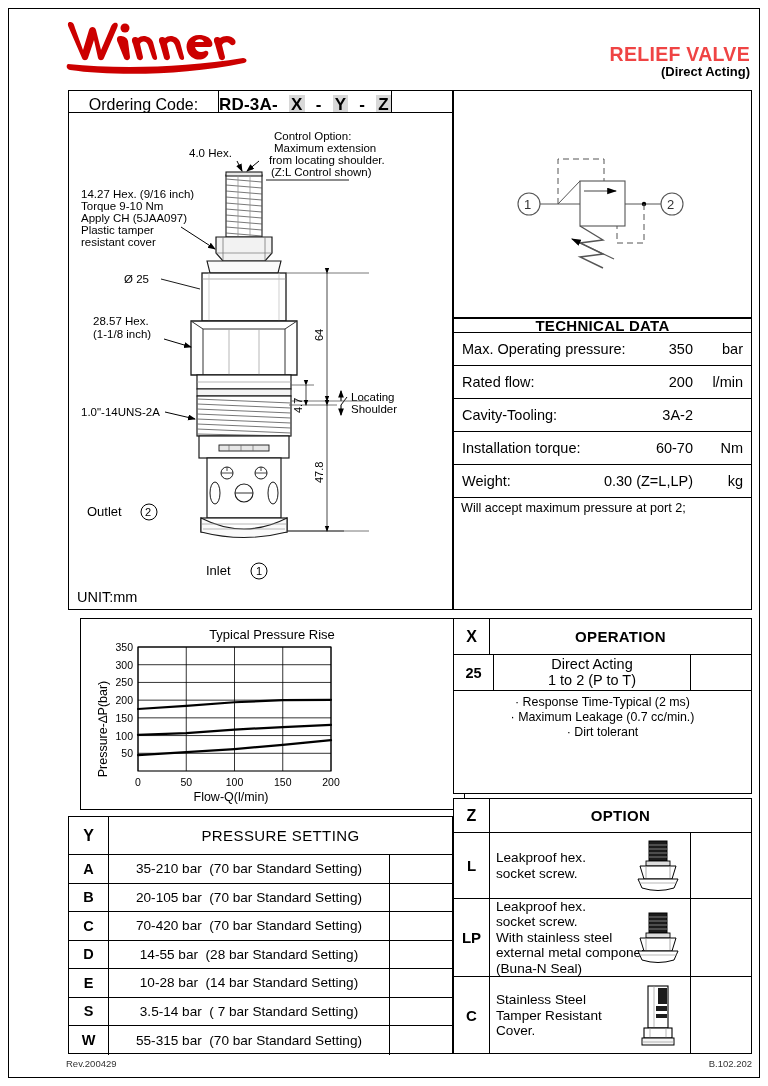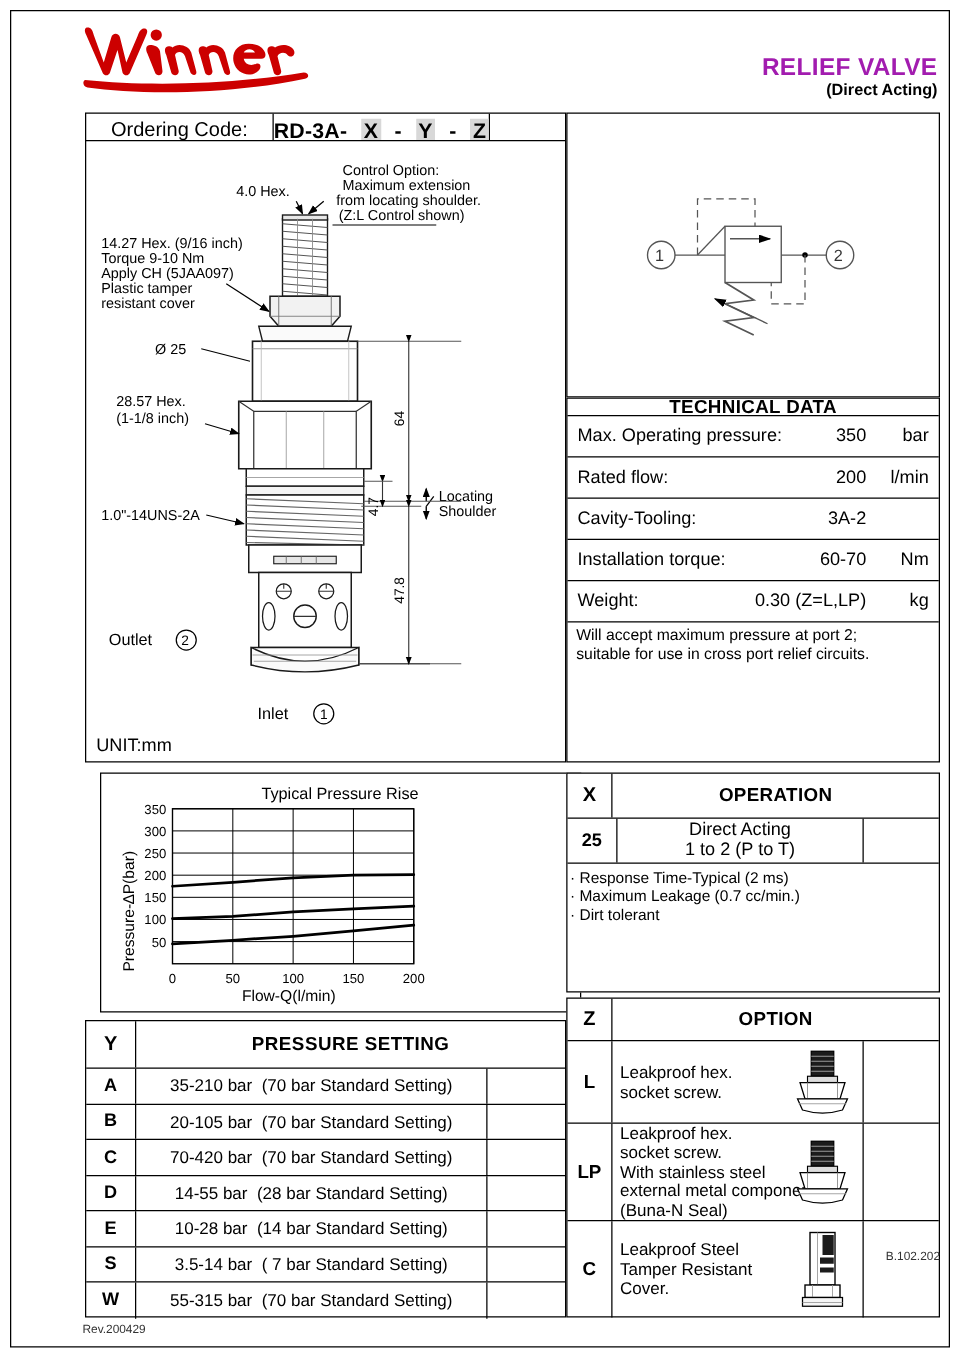--- a/index.html
+++ b/index.html
@@ -32,21 +32,21 @@
   
   .title-block {
     position: absolute;
     right: 18px; top: 44px;
     text-align: right;
   }
   .title-main {
     font-size: 19.5px;
     font-weight: bold;
     letter-spacing: .3px;
-    color: #a21caf;
+    color: #ef4444;
     line-height: 1.05;
     padding-left: 41px;
   }
   .title-sub {
     font-size: 13px;
     font-weight: bold;
     color: #000;
     line-height: 1.2;
     margin-top: 0;
   }
@@ -122,21 +122,21 @@
     width: 40px; border-right: 1.2px solid #000;
     display:flex; align-items:center; justify-content:center;
     font-size: 14.5px; font-weight: bold;
   }
   .op-desc {
     flex:1; display:flex; flex-direction:column;
     align-items:center; justify-content:center;
     font-size: 14.5px; line-height: 1.08; border-right: 1.2px solid #000;
   }
   .op-tail { width: 60px; }
-  .op-notes { padding: 4px 2px; font-size: 12.4px; line-height: 1.22; }
+  .op-notes { padding: 4px 20px; font-size: 12.4px; line-height: 1.22; text-align: center; }
   .op-notes div { white-space: nowrap; }
 
   
   #option-box { left: 453px; top: 798px; width: 299px; height: 256px; }
   .opt-head { display:flex; height: 34px; border-bottom: 1.3px solid #000; }
   .opt-head-code {
     width: 36px; border-right: 1.2px solid #000;
     display:flex; align-items:center; justify-content:center;
     font-size: 16px; font-weight: bold;
   }
@@ -163,42 +163,42 @@
   
   #pressure-box { left: 68px; top: 816px; width: 385px; height: 238px; }
   .ps-head { display:flex; height: 38px; border-bottom: 1.3px solid #000; }
   .ps-head-code {
     width: 40px; border-right: 1.2px solid #000;
     display:flex; align-items:center; justify-content:center;
     font-size: 16px; font-weight: bold;
   }
   .ps-head-title {
     flex:1; display:flex; align-items:center; justify-content:center;
-    font-size: 15px; font-weight: bold; letter-spacing:.4px;
+    font-size: 15px; font-weight: normal; letter-spacing:.4px;
   }
   .ps-row { display:flex; height: 28.5px; border-bottom: 1px solid #000; }
   .ps-row:last-child { border-bottom: none; }
   .ps-code {
     width: 40px; border-right: 1.2px solid #000;
     display:flex; align-items:center; justify-content:center;
     font-size: 14.5px; font-weight: bold;
   }
   .ps-desc {
     flex:1; display:flex; align-items:center; justify-content:center;
     font-size: 13.6px; border-right: 1.2px solid #000; white-space: nowrap;
   }
   .ps-tail { width: 62px; }
 
   
   .footer-left {
     position:absolute; left: 66px; top: 1058px;
     font-size: 9.5px; color:#333;
   }
   .footer-right {
-    position:absolute; right: 16px; top: 1000px;
+    position:absolute; right: 16px; top: 1058px;
     font-size: 9.5px; color:#333;
   }
   svg text { font-family: "Liberation Sans", sans-serif; }
 </style>
 </head>
 <body>
 
 <div id="page">
 
   <div class="outer-frame"></div>
@@ -465,21 +465,20 @@
       <span class="td-unit">Nm</span>
     </div>
     <div class="td-row">
       <span class="td-key">Weight:</span>
       <span class="td-val">0.30 (Z=L,LP)</span>
       <span class="td-unit">kg</span>
     </div>
 
     <div class="td-note">
       <div>Will accept maximum pressure at port 2;</div>
-      <div>suitable for use in cross port relief circuits.</div>
     </div>
   </div>
 
   <div class="box" id="chart-box">
     <svg id="chart-svg" width="383" height="190" viewBox="0 0 383 190">
       <text x="191" y="20" text-anchor="middle" font-size="13" fill="#000" id="chart-title-el">Typical Pressure Rise</text>
       <text x="26" y="110" font-size="12.5" fill="#000" text-anchor="middle" transform="rotate(-90 26 110)" id="chart-ylabel-el">Pressure-∆P(bar)</text>
       <text x="150" y="182" font-size="12.5" fill="#000" text-anchor="middle" id="chart-xlabel-el">Flow-Q(l/min)</text>
       <g id="chart-plot">
           <line x1="57" y1="134.28571428571428" x2="250" y2="134.28571428571428" stroke="#000" stroke-width="0.8"></line>
@@ -648,21 +647,21 @@
           <line x1="11" y1="45" x2="49" y2="45" stroke="#999" stroke-width="0.7"></line>
         </svg>
       </div>
       <div class="opt-tail"></div>
     </div>
 
     <div class="opt-row" style="height:77px">
       <div class="opt-code">C</div>
       <div class="opt-desc">
         <span class="txt">
-          <span style="display:block">Leakproof Steel</span>
+          <span style="display:block">Stainless Steel</span>
           <span style="display:block">Tamper Resistant</span>
           <span style="display:block">Cover.</span>
         </span>
         <svg class="opt-pic" width="60" height="64" viewBox="0 0 60 64">
           <rect x="20" y="2" width="20" height="42" fill="#fff" stroke="#000" stroke-width="1.1"></rect>
           <rect x="30" y="4" width="9" height="16" fill="#1c1c1c"></rect>
           <rect x="28" y="22" width="11" height="5" fill="#1c1c1c"></rect>
           <rect x="28" y="30" width="11" height="4" fill="#1c1c1c"></rect>
           <line x1="26" y1="2" x2="26" y2="44" stroke="#999" stroke-width="0.7"></line>
           <rect x="16" y="44" width="28" height="10" fill="#fff" stroke="#000" stroke-width="1.1"></rect>

